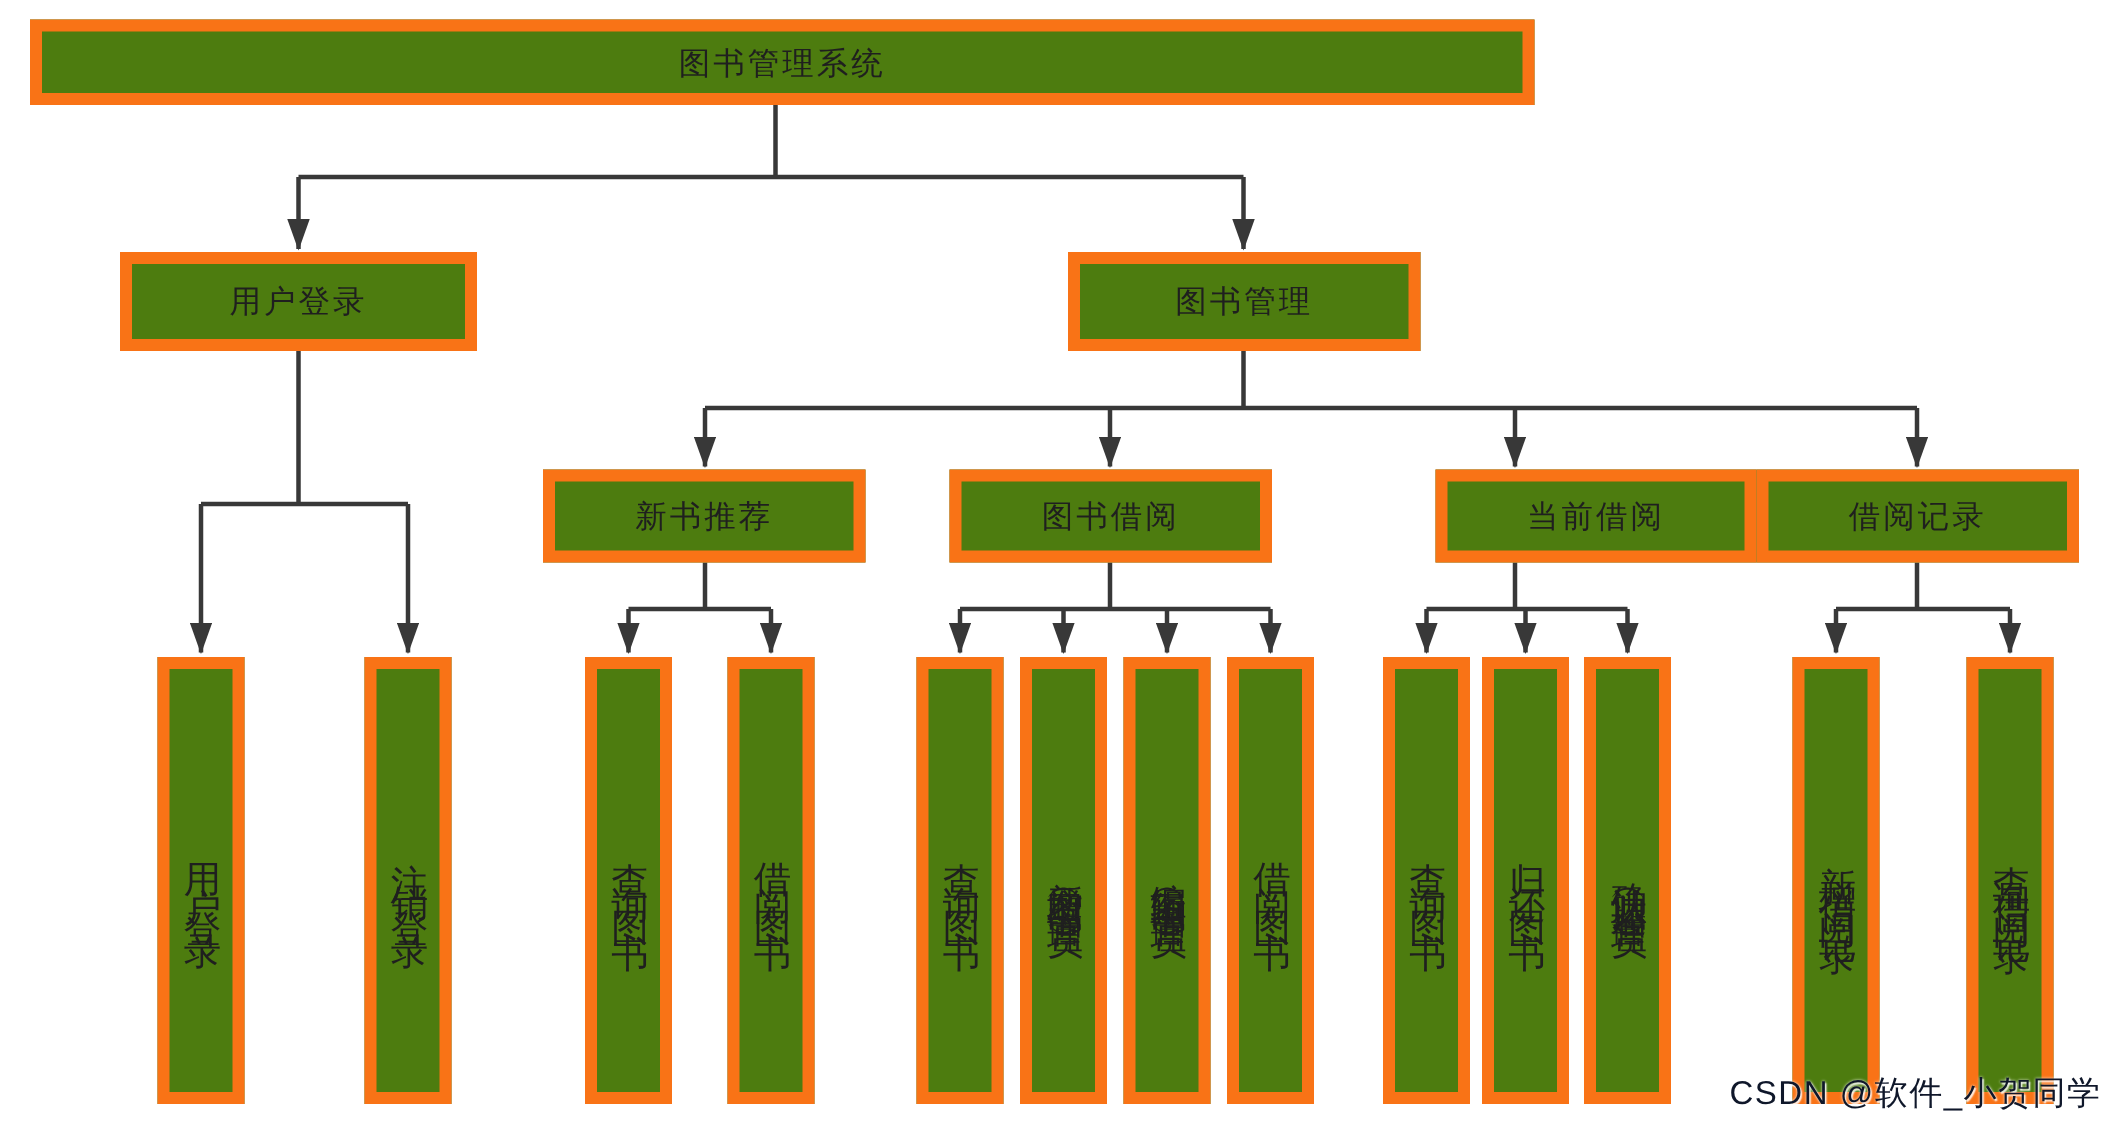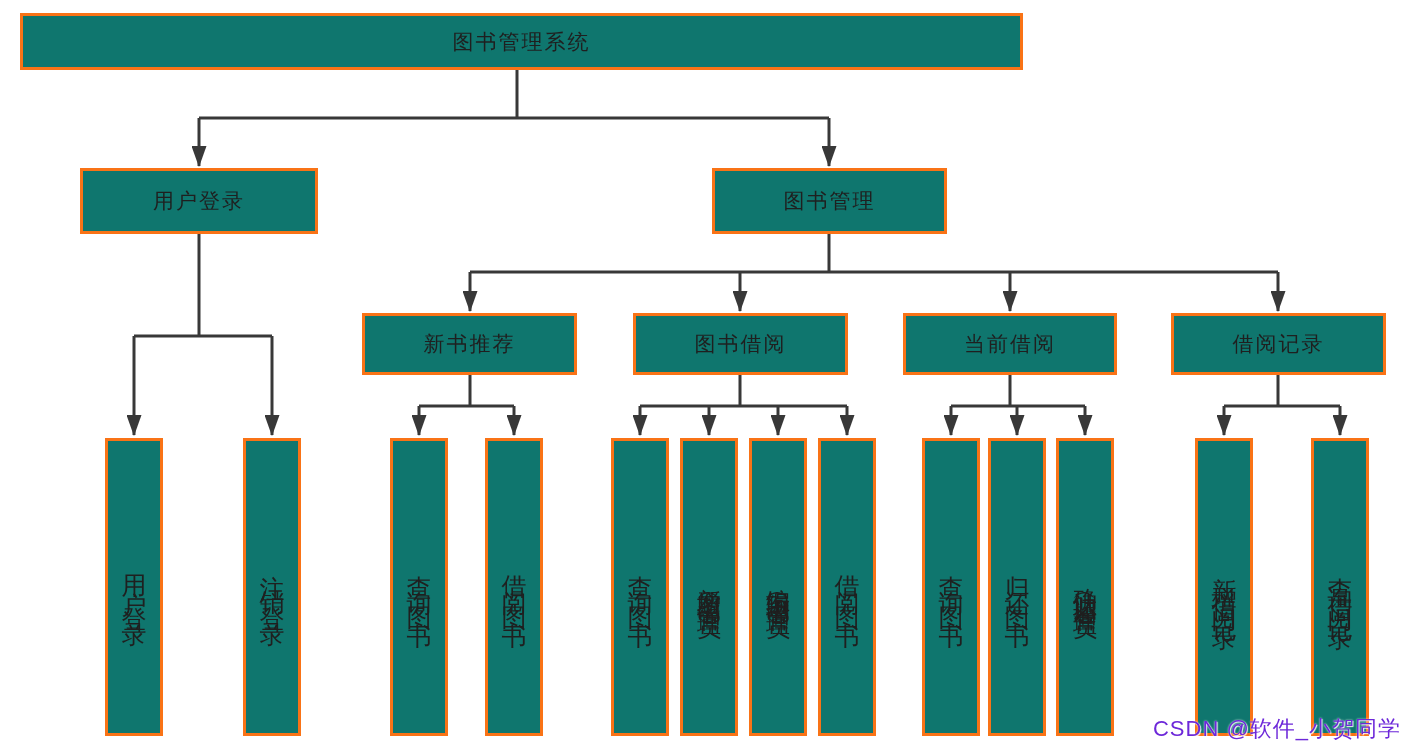--- a/index.html
+++ b/index.html
@@ -8,22 +8,22 @@
     position: relative;
     width: 1405px;
     height: 747px;
     background: #ffffff;
     font-family: "Liberation Sans", sans-serif;
     overflow: hidden;
   }
   .wires { position: absolute; left: 0; top: 0; }
   .box {
     position: absolute;
-    background: #0f766e;
-    border: 3px solid #f97316;
+    background: #4d7c0f;
+    border: 8px solid #f97316;
     display: flex;
     align-items: center;
     justify-content: center;
     color: #1f1f1f;
   }
   .hlabel {
     font-size: 21px;
     letter-spacing: 2px;
     white-space: nowrap;
   }
@@ -35,21 +35,21 @@
     white-space: nowrap;
   }
   .sp-wide  { font-size: 25px; letter-spacing: 16px; }
   .sp-mid   { font-size: 25px; letter-spacing: 10px; }
   .sp-tight { font-size: 24px; letter-spacing: 4px; }
   .watermark {
     position: absolute;
     right: 4px;
     bottom: 3px;
     font-size: 22px;
-    color: #6d28d9;
+    color: #0f172a;
     letter-spacing: 1px;
     white-space: nowrap;
     z-index: 5;
     text-shadow: 0 0 2px rgba(255,255,255,0.9), 1px 1px 1px rgba(255,255,255,0.9);
   }
 </style>
 </head>
 <body>
 
 <div class="canvas">
@@ -105,21 +105,21 @@
   <div class="box" style="left:712px; top:168px; width:235px; height:66px;text-align:right;">
     <span class="hlabel">图书管理</span>
   </div>
 
   <div class="box" style="left:633px; top:313px; width:215px; height:62px;">
     <span class="hlabel">图书借阅</span>
   </div>
   <div class="box" style="left:362px; top:313px; width:215px; height:62px;">
     <span class="hlabel">新书推荐</span>
   </div>
-  <div class="box" style="left:903px; top:313px; width:214px; height:62px;">
+  <div class="box" style="left:957px; top:313px; width:214px; height:62px;">
     <span class="hlabel">当前借阅</span>
   </div>
   <div class="box" style="left:1171px; top:313px; width:215px; height:62px;">
     <span class="hlabel">借阅记录</span>
   </div>
 
   <div class="box vbox" style="left:105px;">
     <span class="vlabel sp-wide">用户登录</span>
   </div>
   <div class="box vbox" style="left:243px;">

